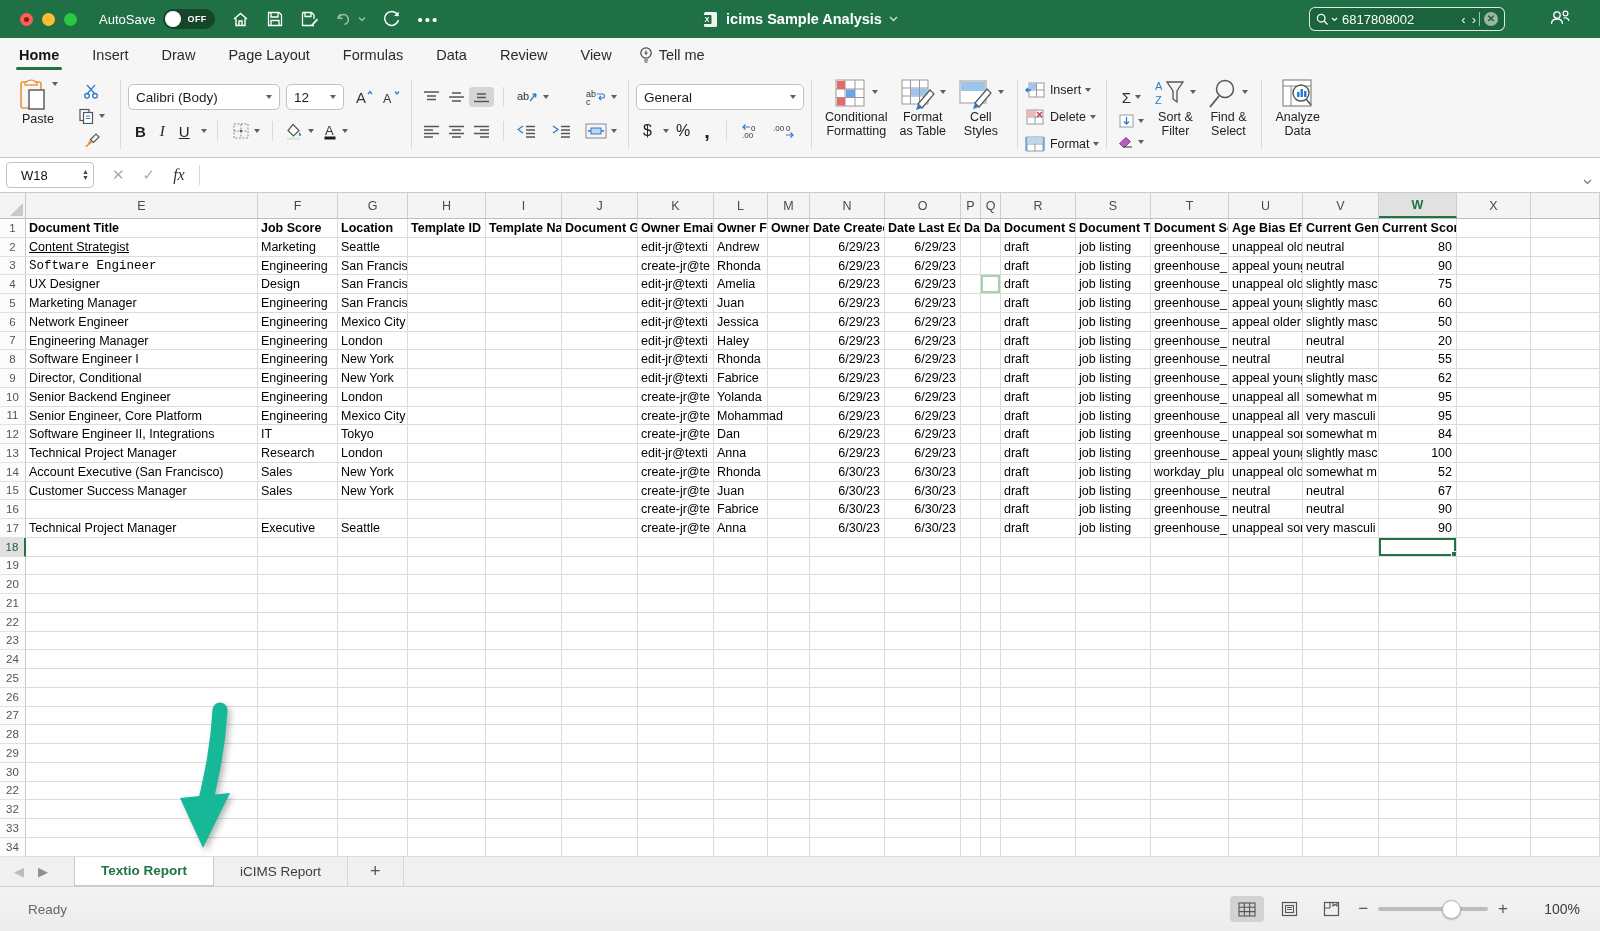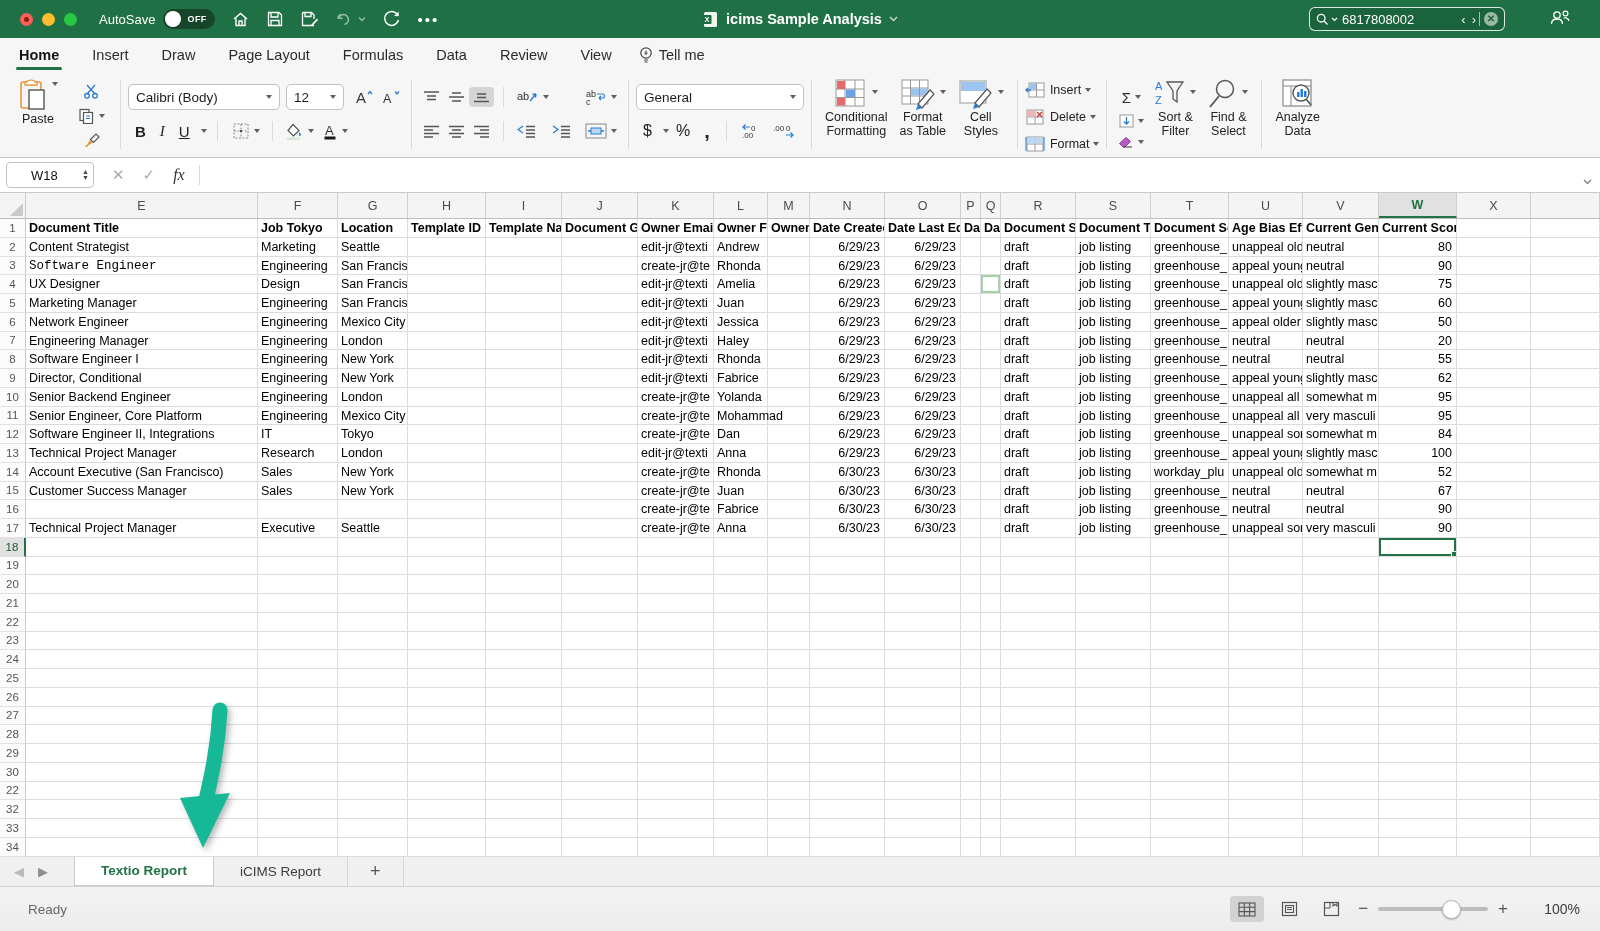--- a/index.html
+++ b/index.html
@@ -55,21 +55,21 @@
   .lbl{font-size:12.5px;color:#222;text-align:center;line-height:1.15;}
   .bigbtn{display:flex;flex-direction:column;align-items:center;margin:0 6px;}
   .paste-wrap{display:flex;padding:6px 4px 0 12px;}
   .mini-col{display:flex;flex-direction:column;justify-content:space-between;padding:2px 0 6px 10px;}
   .stack3{display:flex;flex-direction:column;justify-content:center;gap:2px;padding-top:2px;}
   .cellrow{display:flex;align-items:center;font-size:12.5px;color:#222;height:26px;}
   .cellrow svg{margin-right:5px;}
   
   .fbar{height:34px;display:flex;align-items:center;border-bottom:1px solid #c9c9c9;background:#fff;position:relative;}
   .namebox{width:88px;height:26px;margin-left:6px;border:1px solid #c3c3c3;border-radius:4px;display:flex;align-items:center;
-           font-size:13px;color:#111;padding-left:24px;box-sizing:border-box;}
+           font-size:13px;color:#111;padding-left:14px;box-sizing:border-box;}
   .spin{margin-left:auto;margin-right:4px;display:flex;flex-direction:column;font-size:7px;line-height:6px;color:#444;}
   .fsym{color:#a9a9a9;font-size:15px;margin-left:18px;}
   .fx{font-family:"Liberation Serif",serif;font-style:italic;font-size:16px;color:#333;margin-left:18px;}
   .fdiv{width:1px;height:20px;background:#d8d8d8;margin-left:14px;}
   .fchev{position:absolute;right:8px;top:13px;}
   
   .grid{position:relative;}
   .colheads{height:26px;display:flex;background:#f4f4f4;border-bottom:1px solid #bdbdbd;box-sizing:border-box;}
   .corner{width:26px;box-sizing:border-box;border-right:1px solid #c9c9c9;position:relative;background:#f4f4f4;}
   .corner::after{content:"";position:absolute;right:2px;bottom:2px;width:0;height:0;
@@ -601,21 +601,21 @@
       <div class="colh" style="width: 74px;">U</div>
       <div class="colh" style="width: 76px;">V</div>
       <div class="colh active" style="width: 78px;">W</div>
       <div class="colh" style="width: 74px;">X</div>
       <div class="colh" style="width: 69px;"></div>
     </div>
   <div class="gbody" id="grid-body">
       <div class="grow">
         <div class="rn">1</div>
         <div class="cell b" style="width: 232px;">Document Title</div>
-        <div class="cell b" style="width: 80px;">Job Tokyo</div>
+        <div class="cell b" style="width: 80px;">Job Score</div>
         <div class="cell b" style="width: 70px;">Location</div>
         <div class="cell b" style="width: 78px;">Template ID</div>
         <div class="cell b" style="width: 76px;">Template Na</div>
         <div class="cell b" style="width: 76px;">Document G</div>
         <div class="cell b" style="width: 76px;">Owner Emai</div>
         <div class="cell b ovf" style="width: 54px;">Owner F</div>
         <div class="cell b" style="width: 42px;">Owner</div>
         <div class="cell b" style="width: 75px;">Date Created</div>
         <div class="cell b" style="width: 76px;">Date Last Ed</div>
         <div class="cell b" style="width: 20px;">Da</div>
@@ -624,21 +624,21 @@
         <div class="cell b" style="width: 75px;">Document Ty</div>
         <div class="cell b" style="width: 78px;">Document Sc</div>
         <div class="cell b" style="width: 74px;">Age Bias Eff</div>
         <div class="cell b" style="width: 76px;">Current Gen</div>
         <div class="cell b" style="width: 78px;">Current Score</div>
         <div class="cell" style="width: 74px;"></div>
         <div class="cell" style="width: 69px;"></div>
       </div>
       <div class="grow">
         <div class="rn">2</div>
-        <div class="cell" style="width: 232px;">Content Strategist</div>
+        <div class="cell" style="width: 232px; text-decoration: underline;">Content Strategist</div>
         <div class="cell" style="width: 80px;">Marketing</div>
         <div class="cell" style="width: 70px;">Seattle</div>
         <div class="cell" style="width: 78px;"></div>
         <div class="cell" style="width: 76px;"></div>
         <div class="cell" style="width: 76px;"></div>
         <div class="cell" style="width: 76px;">edit-jr@texti</div>
         <div class="cell ovf" style="width: 54px;">Andrew</div>
         <div class="cell" style="width: 42px;"></div>
         <div class="cell r" style="width: 75px;">6/29/23</div>
         <div class="cell r" style="width: 76px;">6/29/23</div>

